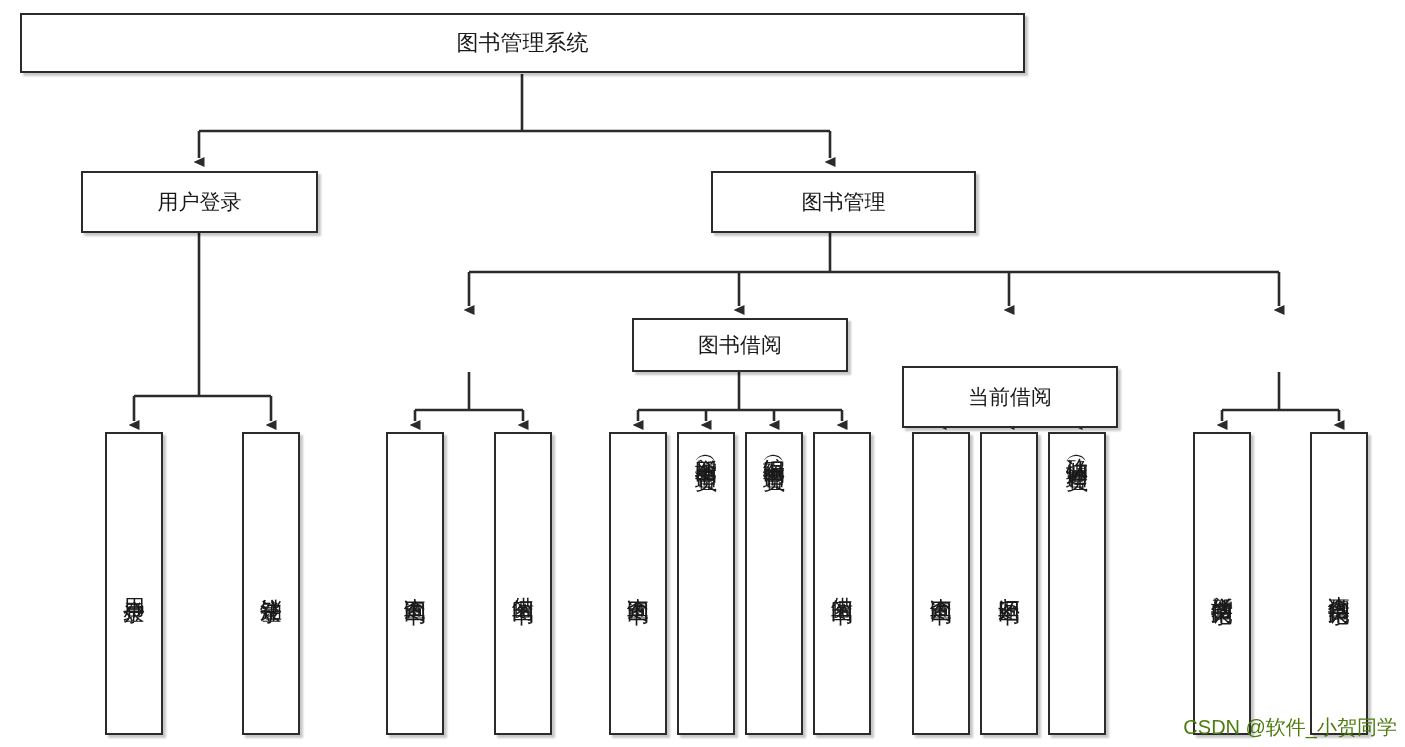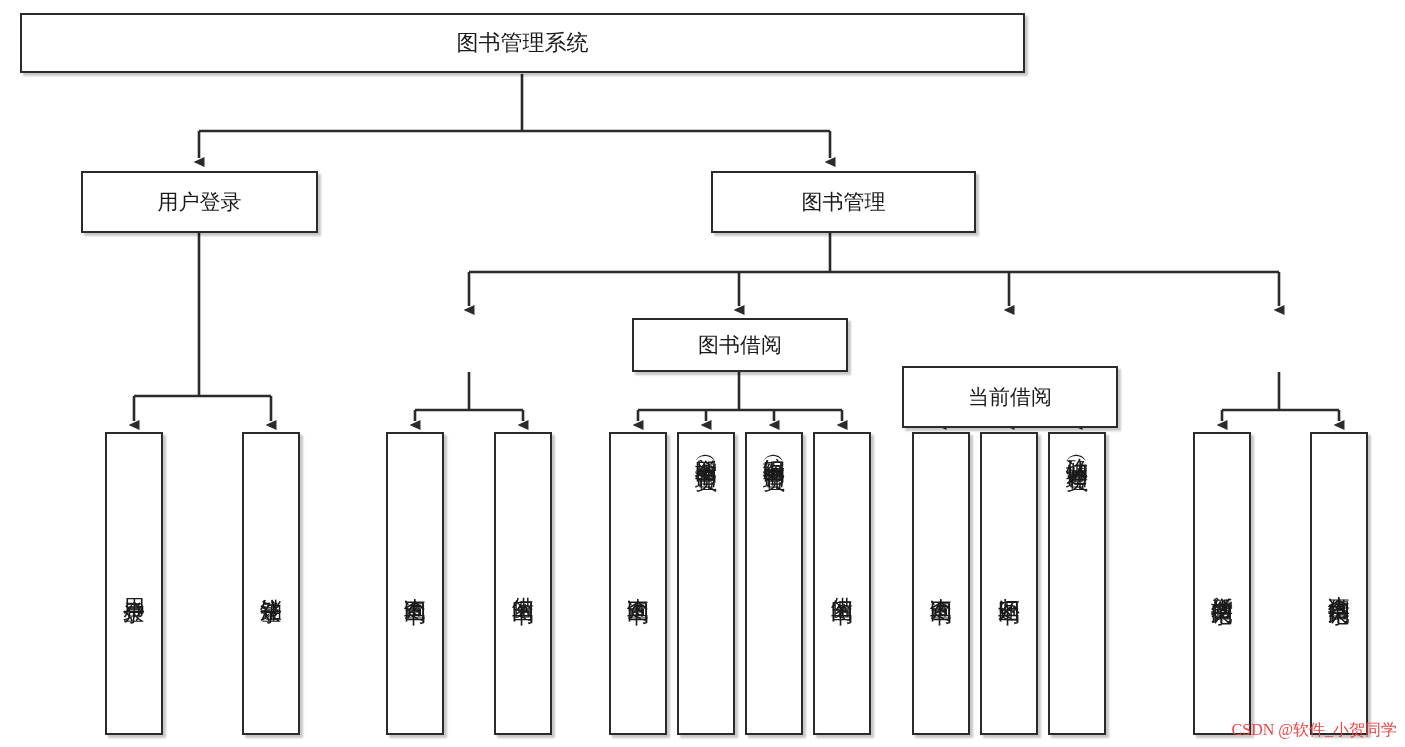--- a/index.html
+++ b/index.html
@@ -63,25 +63,25 @@
     line-height: 1;
   }
   .node.vertical.center-v {
     align-items: center;
     padding-top: 0;
   }
   .watermark {
     position: absolute;
     right: 8px;
     bottom: 6px;
-    font-size: 16px;
-    color: #ef4444;
+    font-size: 20px;
+    color: #4d7c0f;
     z-index: 5;
     white-space: nowrap;
-    font-family: Liberation Serif, serif;
+    font-family: Liberation Sans, sans-serif;
   }
 </style>
 </head>
 <body>
 
 <div id="canvas">
 
   <svg id="edges" viewBox="0 0 1405 747" xmlns="http://www.w3.org/2000/svg">
     <defs>
       <marker id="arrow" markerWidth="10" markerHeight="11" refX="1" refY="5.5" orient="auto" markerUnits="userSpaceOnUse">

